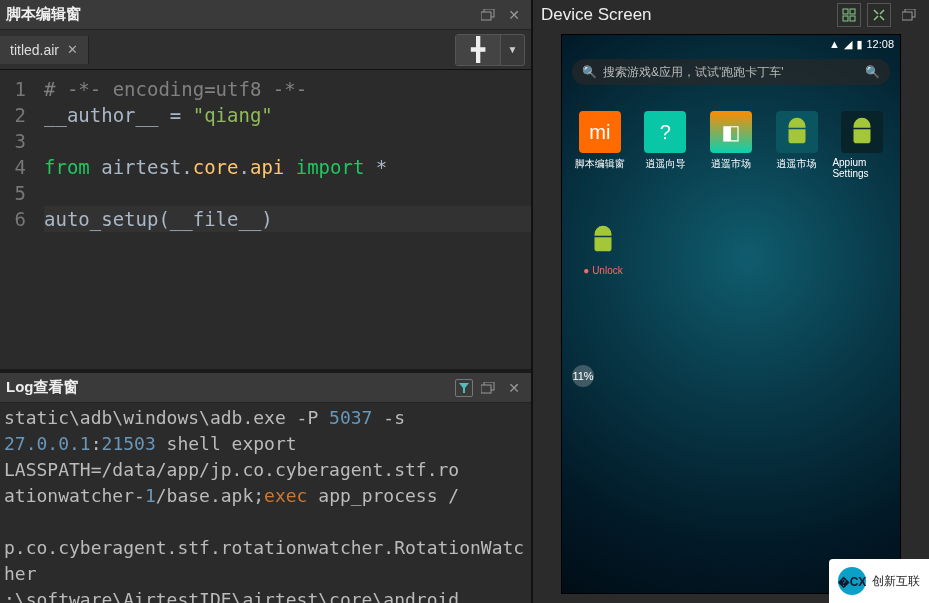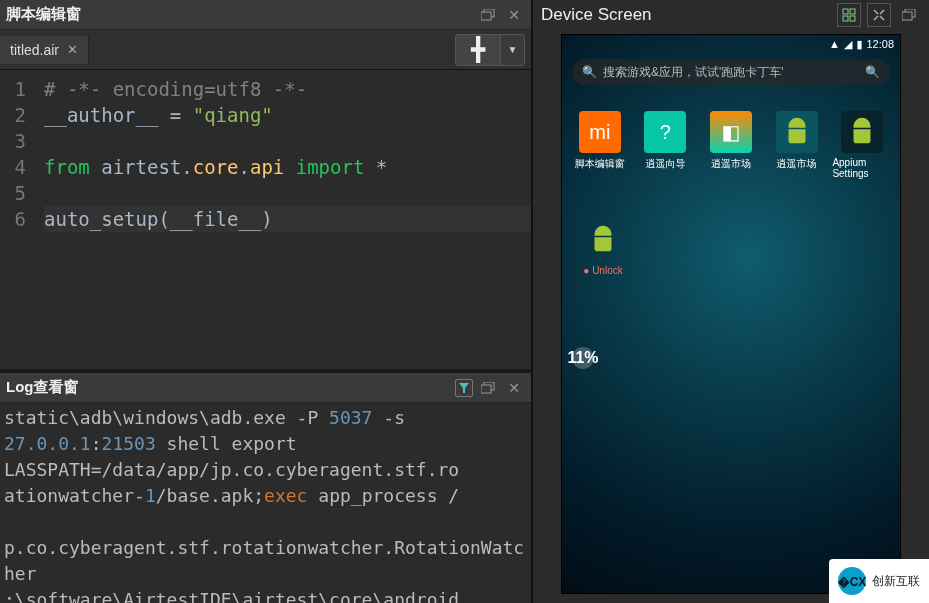--- a/index.html
+++ b/index.html
@@ -198,25 +198,25 @@
     font-size:20px;color:#fff;margin-bottom:4px;
   }
   .app-grid2 {
     padding: 40px 0 0 8px;
     display:grid;
     grid-template-columns: repeat(5, 1fr);
   }
 
   .circ-badge {
     position:absolute;
-    left:10px; top: 312px;
+    left:10px; top: 330px;
     width:22px;height:22px;border-radius:50%;
     background:rgba(200,200,200,0.3);
-    color:#fff;font-size:16px;
-    display:flex;align-items:center;justify-content:center;font-weight:bold;
+    color:#fff;font-size:11px;
+    display:flex;align-items:center;justify-content:center;
   }
 
   .watermark {
     position:absolute;
     right:0; bottom:0;
     width:100px;height:44px;
     background:#fff;
     color:#222;
     display:flex;align-items:center;justify-content:center;
     font-size:12px;

